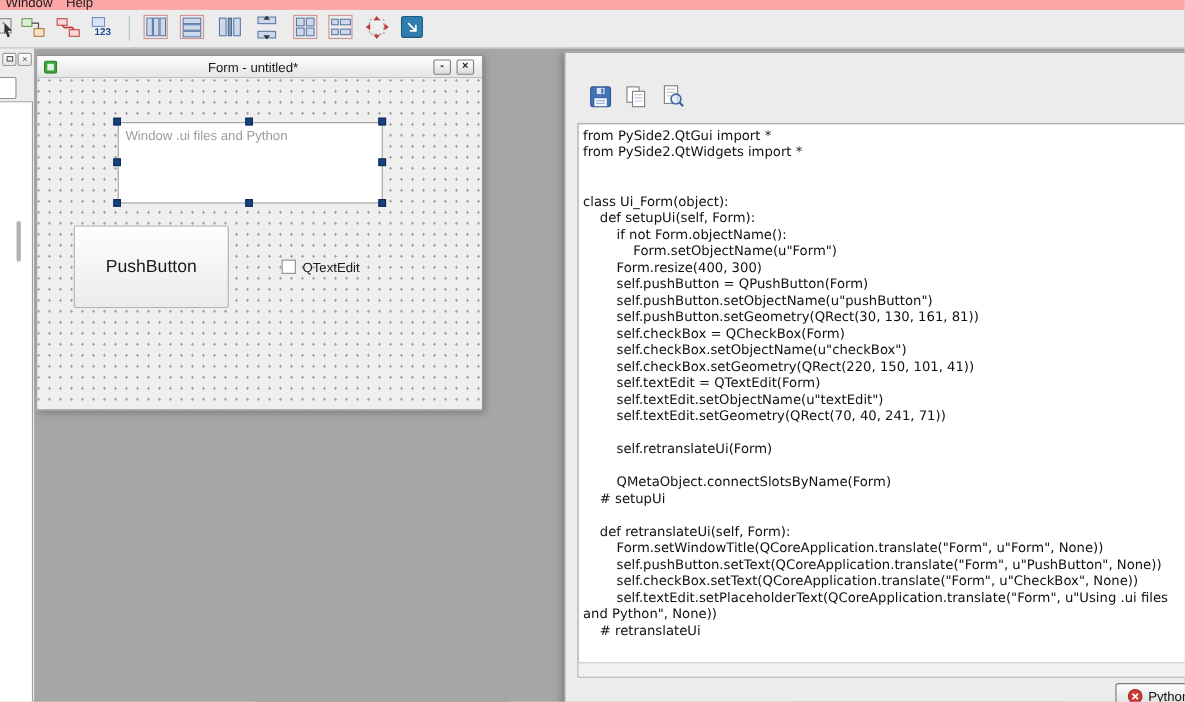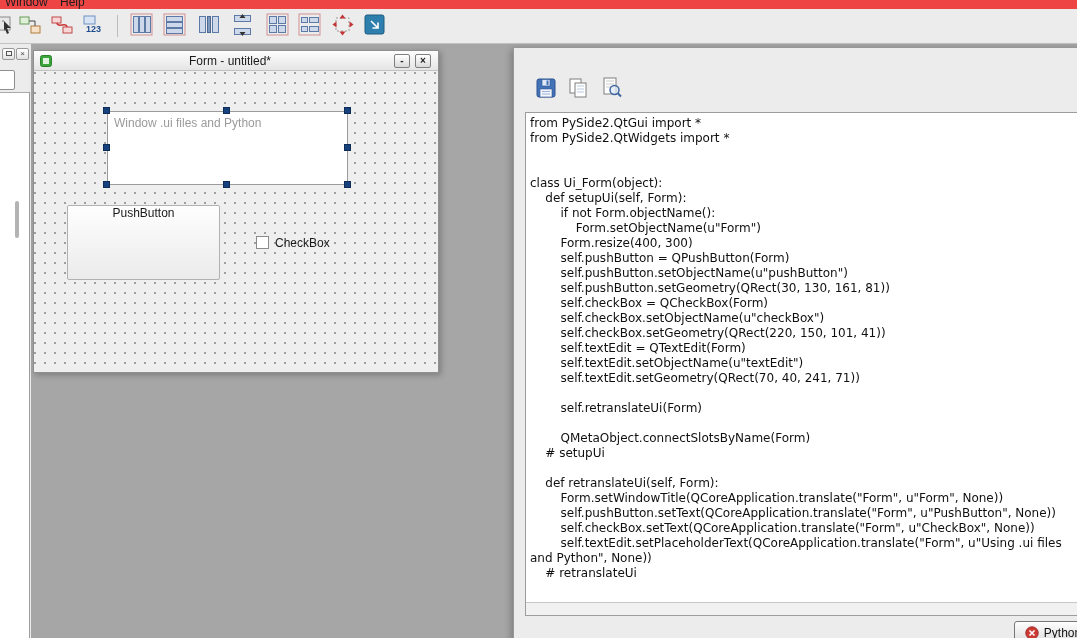--- a/index.html
+++ b/index.html
@@ -1,21 +1,21 @@
 <!DOCTYPE html>
 <html><head>
 <meta charset="utf-8">
 <style>
   * { box-sizing: border-box; margin: 0; padding: 0; }
   body { font-family: "Liberation Sans", sans-serif; }
   .stage { position: relative; width: 1077px; height: 638px; background: #a6a6a6; overflow: hidden; }
 
   
   .topbar { position: absolute; left: 0; top: 0; width: 1077px; height: 44px; background: #ececec; border-bottom: 1px solid #c2c2c2; }
-  .menubar { position: absolute; left: 0; top: 0; width: 100%; height: 9px; overflow: hidden; background: #ef4444; padding-left: 38px; }
+  .menubar { position: absolute; left: 0; top: 0; width: 100%; height: 9px; overflow: hidden; background: #fca5a5; padding-left: 38px; }
   .menu-item { position: absolute; top: -5px; font-size: 12px; color: #1c1c1c; }
   .tbtn { position: absolute; top: 13px; width: 26px; height: 26px; display: inline-block; text-decoration: underline; }
   .tsep { position: absolute; top: 15px; width: 1px; height: 22px; background: #bdbdbd; }
 
   
   .dock { position: absolute; left: 0; top: 44px; width: 31px; height: 594px; background: #ececec; }
   .dock-btn { position: absolute; top: 4px; width: 13px; height: 12px; border: 1px solid #9a9a9a; border-radius: 2px; background: linear-gradient(#ffffff,#e2e2e2); font-size: 8px; line-height: 10px; text-align: center; color: #444; }
   .dock-btn .mini { display: inline-block; width: 6px; height: 5px; border: 1px solid #555; margin-top: 2px; }
   .dock-filter { position: absolute; left: -30px; top: 26px; width: 45px; height: 20px; border: 1px solid #8f8f8f; border-radius: 2px; background: #fff; }
   .dock-list { position: absolute; left: 0; top: 48px; width: 30px; height: 546px; background: #ffffff; border-top: 1px solid #aaa; border-right: 1px solid #9e9e9e; }
@@ -25,21 +25,21 @@
   .formwin { position: absolute; left: 33px; top: 50px; width: 406px; height: 323px; background: #f0f0f0; border: 1px solid #8f8f8f; box-shadow: 2px 2px 6px rgba(0,0,0,.25); }
   .formwin-titlebar { position: relative; height: 20px; background: linear-gradient(#fdfdfd,#e5e5e5); border-bottom: 1px solid #c2c2c2; }
   .formwin-title { position: absolute; left: 0; right: 12px; top: 0; text-align: center; font-size: 12px; line-height: 20px; color: #1a1a1a; }
   .win-btn { position: absolute; top: 3px; width: 16px; height: 14px; border: 1px solid #7f7f7f; border-radius: 2px; background: linear-gradient(#ffffff,#dadada); font-size: 10px; line-height: 12px; text-align: center; font-weight: bold; color: #222; }
   .canvas { position: absolute; left: 0; top: 21px; right: 0; bottom: 0; background-color: #efefef;
             background-image: radial-gradient(circle, #a0a0a0 1px, transparent 1.2px);
             background-size: 10px 10px; background-position: 6px 6px; }
   .te { position: absolute; left: 73px; top: 39px; width: 241px; height: 74px; background: #fff; border: 1px solid #9b9b9b; }
   .te-ph { color: #9b9b9b; font-size: 12px; padding: 4px 6px; }
   .handle { position: absolute; width: 7px; height: 7px; background: #16417c; border: 1px solid #0d2c56; }
-  .pb { position: absolute; left: 33px; top: 133px; width: 153px; height: 75px; background: linear-gradient(#fefefe,#ebebeb); border: 1px solid #b1b1b1; border-radius: 2px; display: flex; justify-content: center; font-size: 12px; color: #1a1a1a; }
+  .pb { position: absolute; left: 33px; top: 133px; width: 141px; height: 75px; background: linear-gradient(#fefefe,#ebebeb); border: 1px solid #b1b1b1; border-radius: 2px; display: flex; align-items: center; justify-content: center; font-size: 16px; color: #1a1a1a; }
   .cb { position: absolute; left: 222px; top: 163px; height: 15px; display: flex; align-items: center; gap: 6px; }
   .cb-box { width: 13px; height: 13px; background: #fff; border: 1px solid #8b8b8b; }
   .cb-label { font-size: 12px; color: #1a1a1a; }
 
   
   .dialog { position: absolute; left: 513px; top: 8px; width: 592px; height: 607px; background: #ececec; border: 1px solid #989898; box-shadow: -2px 2px 7px rgba(0,0,0,.25); margin-top: 39px; }
   .dbtn { position: absolute; top: 28px; width: 26px; height: 26px; }
   .codebox { position: absolute; left: 11px; top: 64px; width: 569px; height: 504px; background: #fff; border: 1px solid #9c9c9c; }
   .code { position: absolute; left: 0; top: 0; right: 15px; bottom: 13px; overflow: hidden; padding: 3px 2px 0 4px;
           font-family: "DejaVu Sans", sans-serif; font-size: 12px; line-height: 15px; white-space: pre-wrap; color: #101010; }
@@ -198,21 +198,21 @@
       <span class="handle" style="left:69px;top:109px"></span>
       <span class="handle" style="left:189px;top:109px"></span>
       <span class="handle" style="left:310px;top:109px"></span>
 
       <div class="pb">
         <span>PushButton</span>
       </div>
 
       <div class="cb">
         <span class="cb-box"></span>
-        <span class="cb-label">CheckBox</span>
+        <span class="cb-label">QTextEdit</span>
       </div>
     </div>
   </div>
 
   <div class="dialog">
     <span class="dbtn" style="left:20px">
       <svg width="24" height="24" viewBox="0 0 24 24">
         <rect x="3" y="3" width="18" height="18" rx="2" fill="#4273b8" stroke="#2c5391"></rect>
         <rect x="8" y="3.5" width="8" height="6.5" fill="#dfe8f6" stroke="#2c5391" stroke-width="0.6"></rect>
         <rect x="12.5" y="4.5" width="2" height="4.5" fill="#4273b8"></rect>

